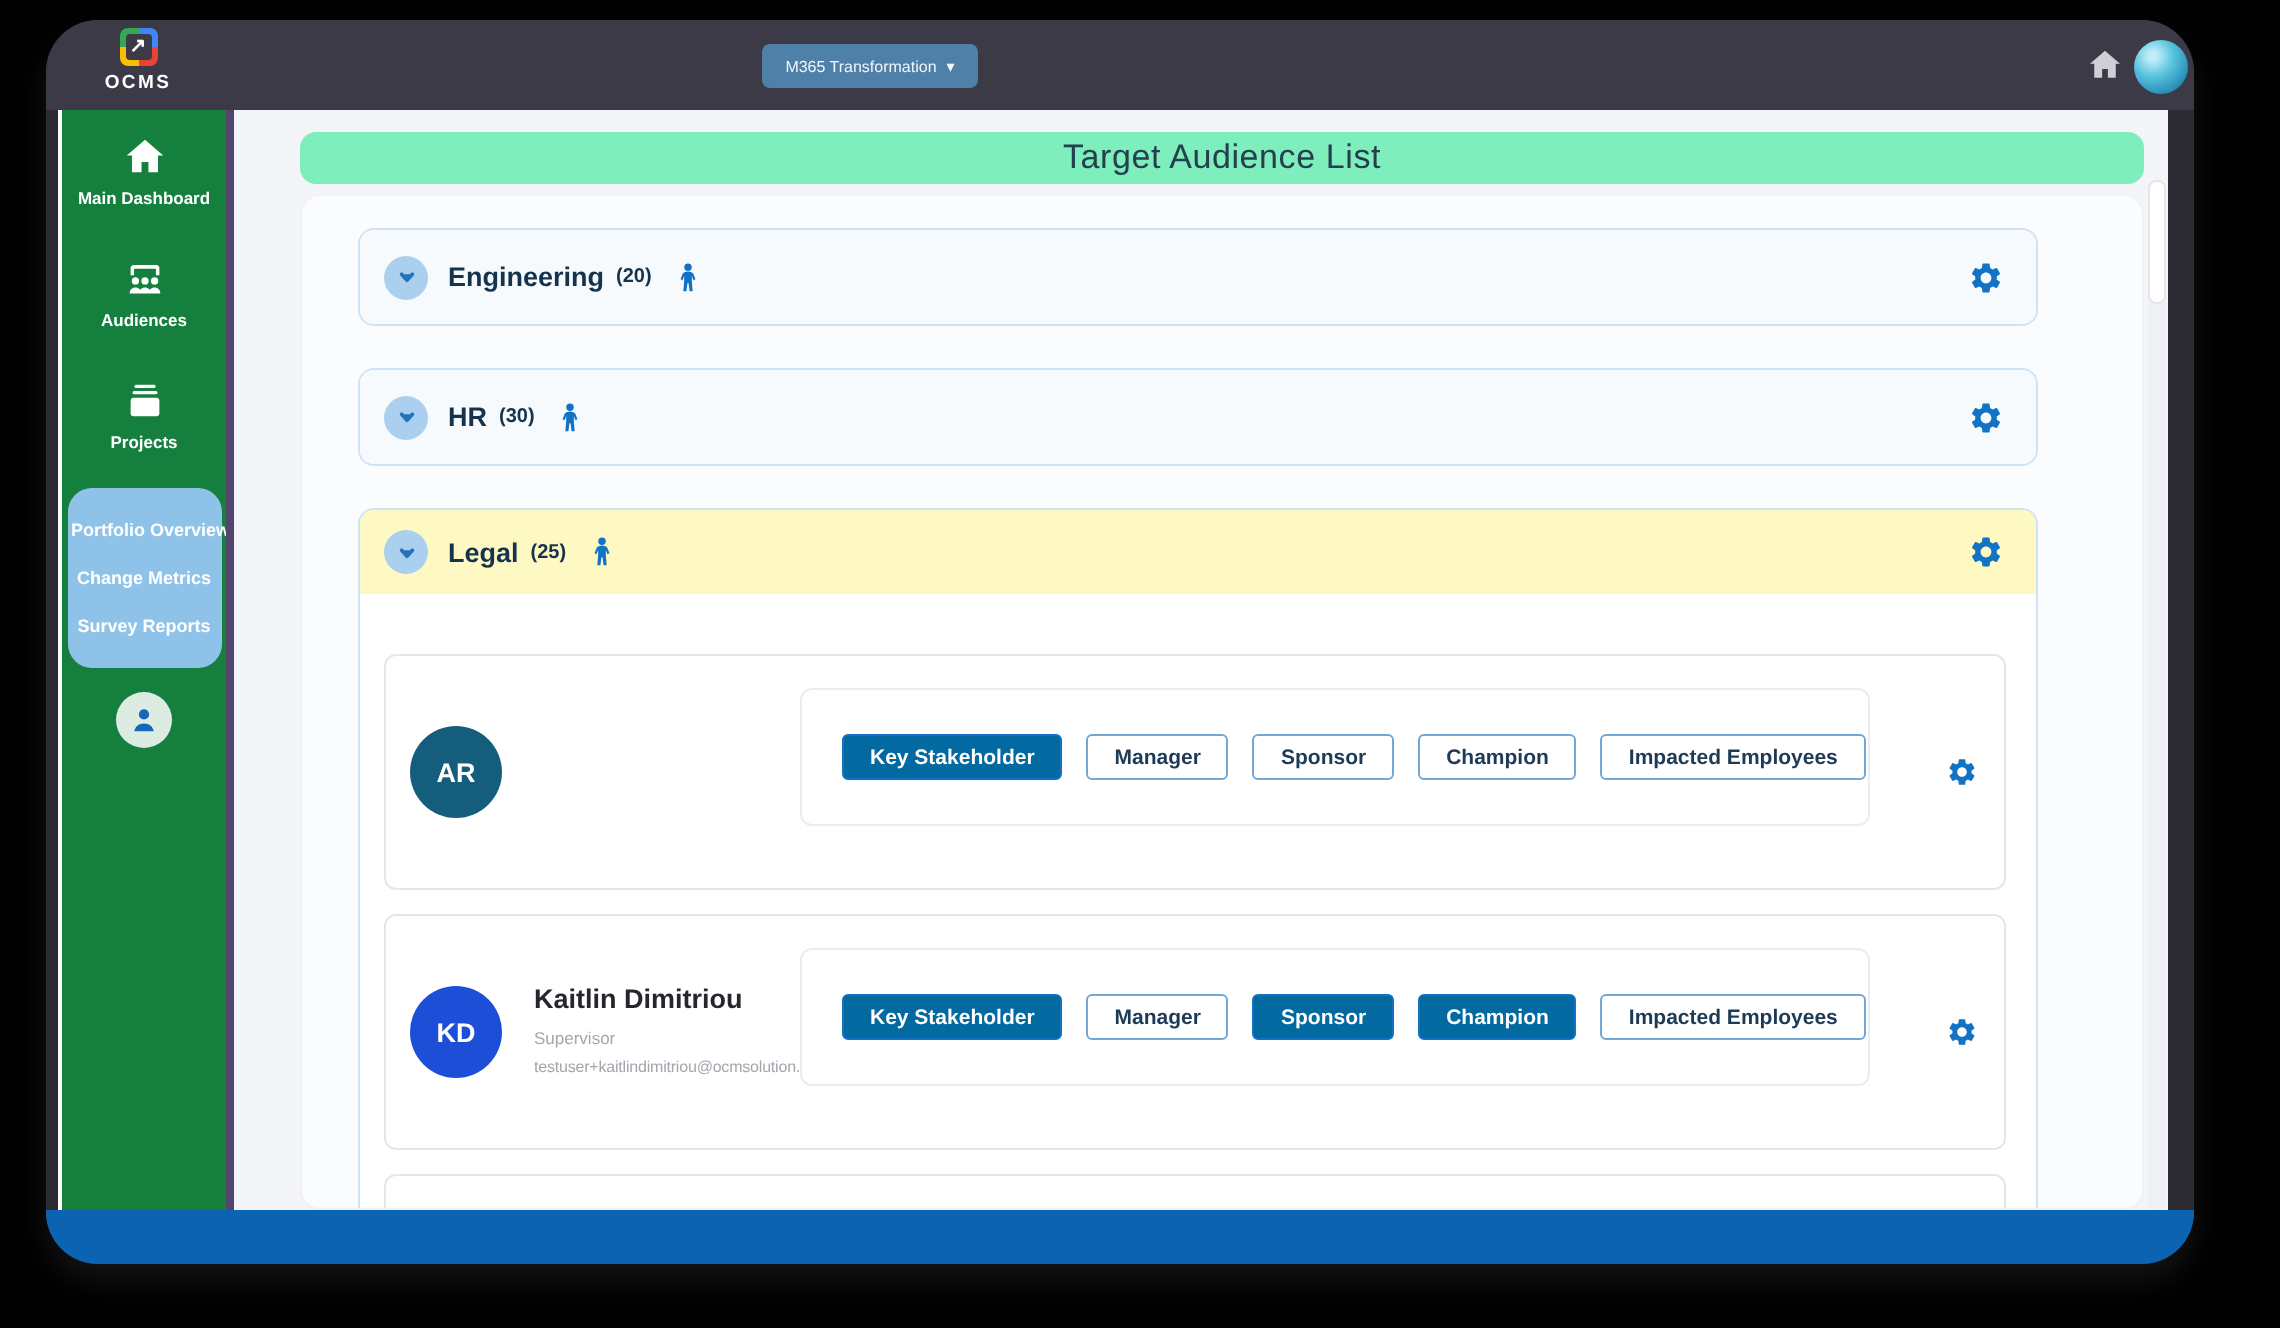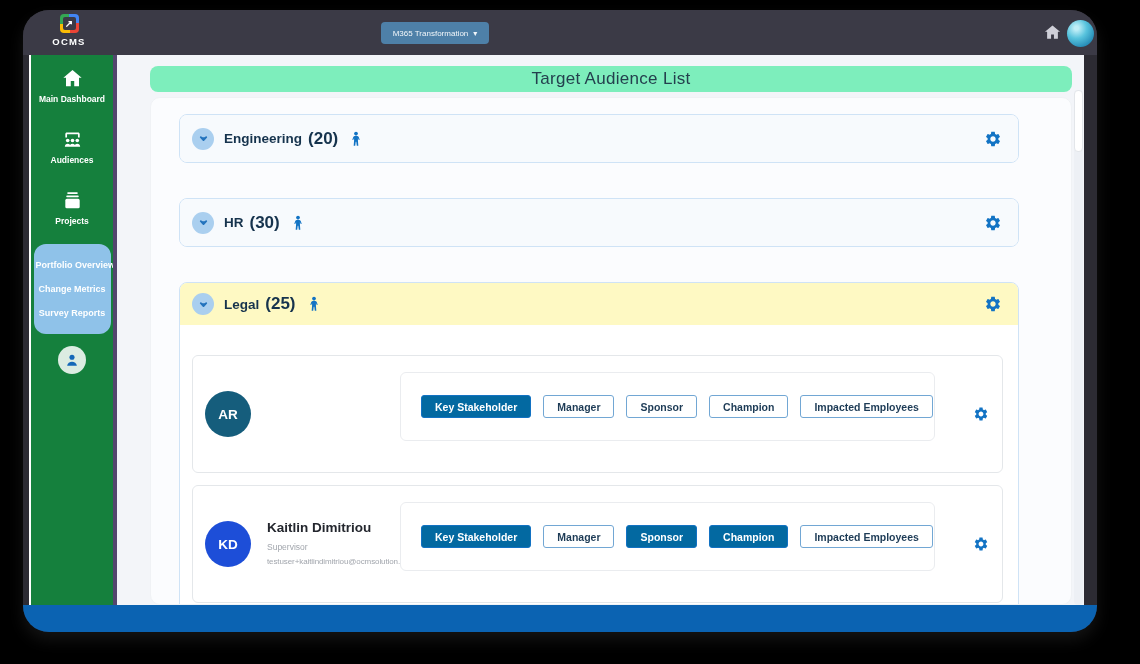--- a/index.html
+++ b/index.html
@@ -39,29 +39,29 @@
   
   .main{position:absolute;left:88px;right:0;top:0;bottom:0;background:#f3f5f9;overflow:hidden;}
   .title-bar{position:absolute;left:33px;top:11px;width:922px;height:26px;background:#7deebc;border-radius:8px;
     display:flex;align-items:center;justify-content:center;}
   .title-bar span{font-size:17px;font-weight:500;color:#24404e;letter-spacing:.3px;}
   .panel{position:absolute;left:33px;top:42px;width:922px;bottom:0;background:#fbfcfe;
     border:1px solid #f0f2f5;border-radius:10px;padding:16px 52px 0 28px;overflow:hidden;}
   .scrollbar{position:absolute;right:1px;top:35px;width:9px;height:515px;background:#edf0f5;border-radius:4px;}
   .scroll-thumb{position:absolute;top:0;left:0;width:9px;height:62px;background:#fff;border:1px solid #e3e6ea;border-radius:4px;}
   
-  .group{margin-bottom:35px;border:1px solid #cfe3f6;border-radius:8px;overflow:hidden;background:#f7fafd;}
+  .group{margin-bottom:21px;border:1px solid #cfe3f6;border-radius:8px;overflow:hidden;background:#f7fafd;}
   .group.expanded{background:#fff;}
   .group-header{height:47px;display:flex;align-items:center;padding:0 16px 0 12px;cursor:pointer;background:#f7fafd;}
   .group.expanded .group-header{height:42px;background:#fef9c3;}
   .chev{width:22px;height:22px;border-radius:50%;background:#aacfef;color:#2373bd;display:flex;
     align-items:center;justify-content:center;margin-right:10px;flex:0 0 auto;}
   .chev .icn{width:13px;height:13px;}
   .g-name{font-size:13.5px;font-weight:700;color:#16334d;}
-  .g-count{font-size:17px;font-weight:700;color:#16334d;margin-left:6px;}
+  .g-count{font-size:10px;font-weight:700;color:#16334d;margin-left:6px;}
   .g-person{width:16px;height:16px;color:#1273c4;margin-left:10px;}
   .g-gear{width:18px;height:18px;color:#1273c4;margin-left:auto;cursor:pointer;}
   .group-body{background:#fff;padding:30px 15px 12px 12px;}
   
   .card{position:relative;height:118px;border:1px solid #e4e7ea;border-radius:6px;background:#fff;
     display:flex;align-items:center;padding-left:12px;margin-bottom:12px;}
   .avatar{width:46px;height:46px;border-radius:50%;color:#fff;font-size:13.5px;font-weight:700;
     display:flex;align-items:center;justify-content:center;flex:0 0 auto;}
   .m-info{margin-left:16px;width:150px;}
   .m-name{font-size:13.5px;font-weight:700;color:#24272e;}

